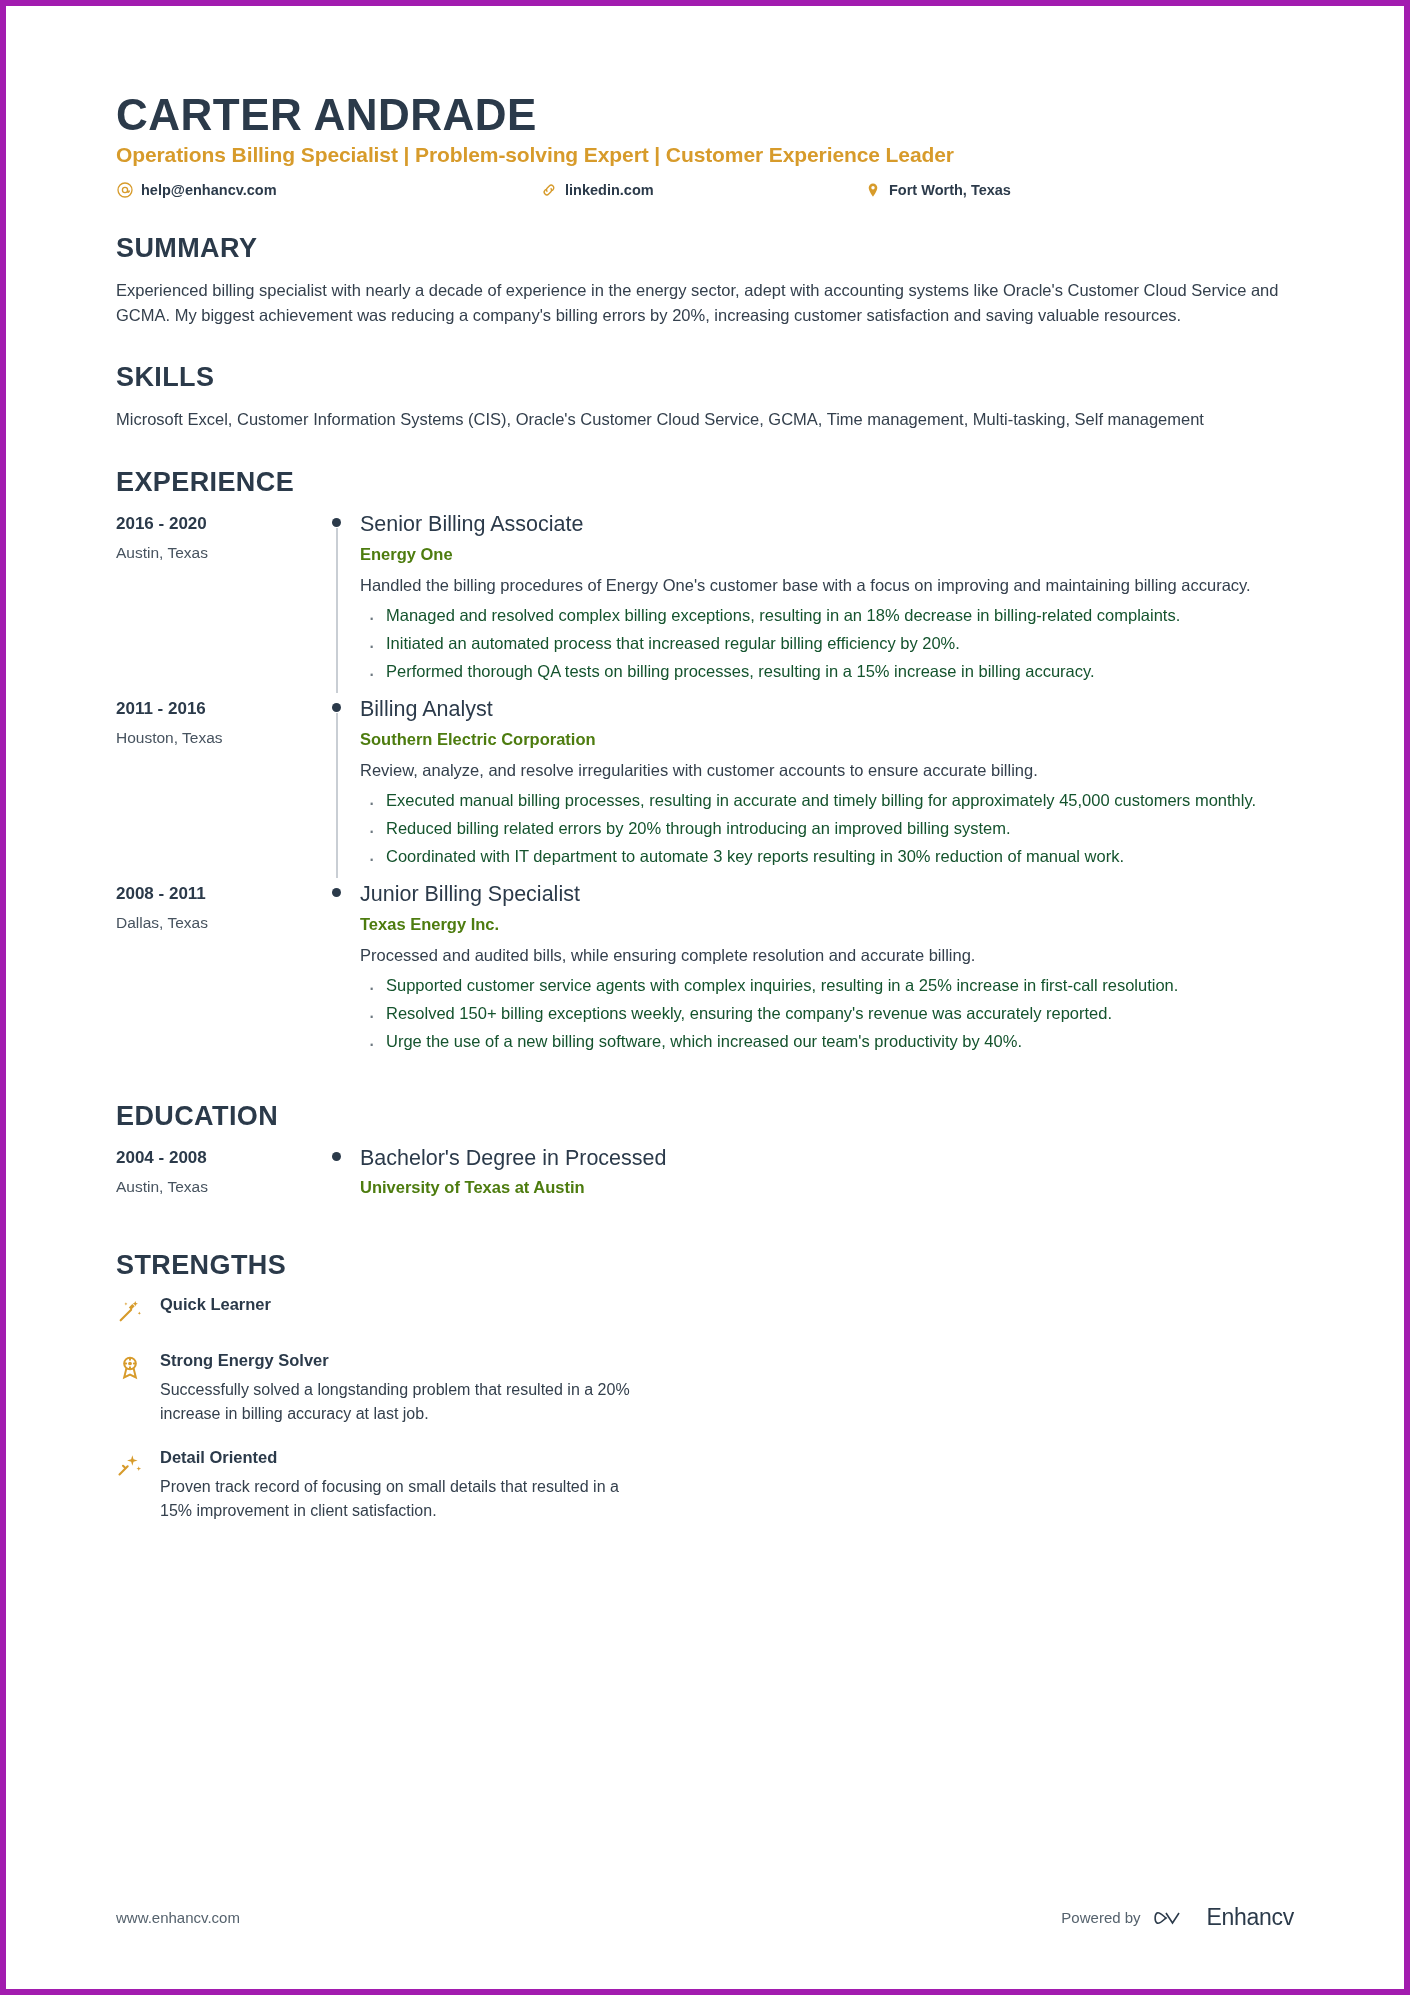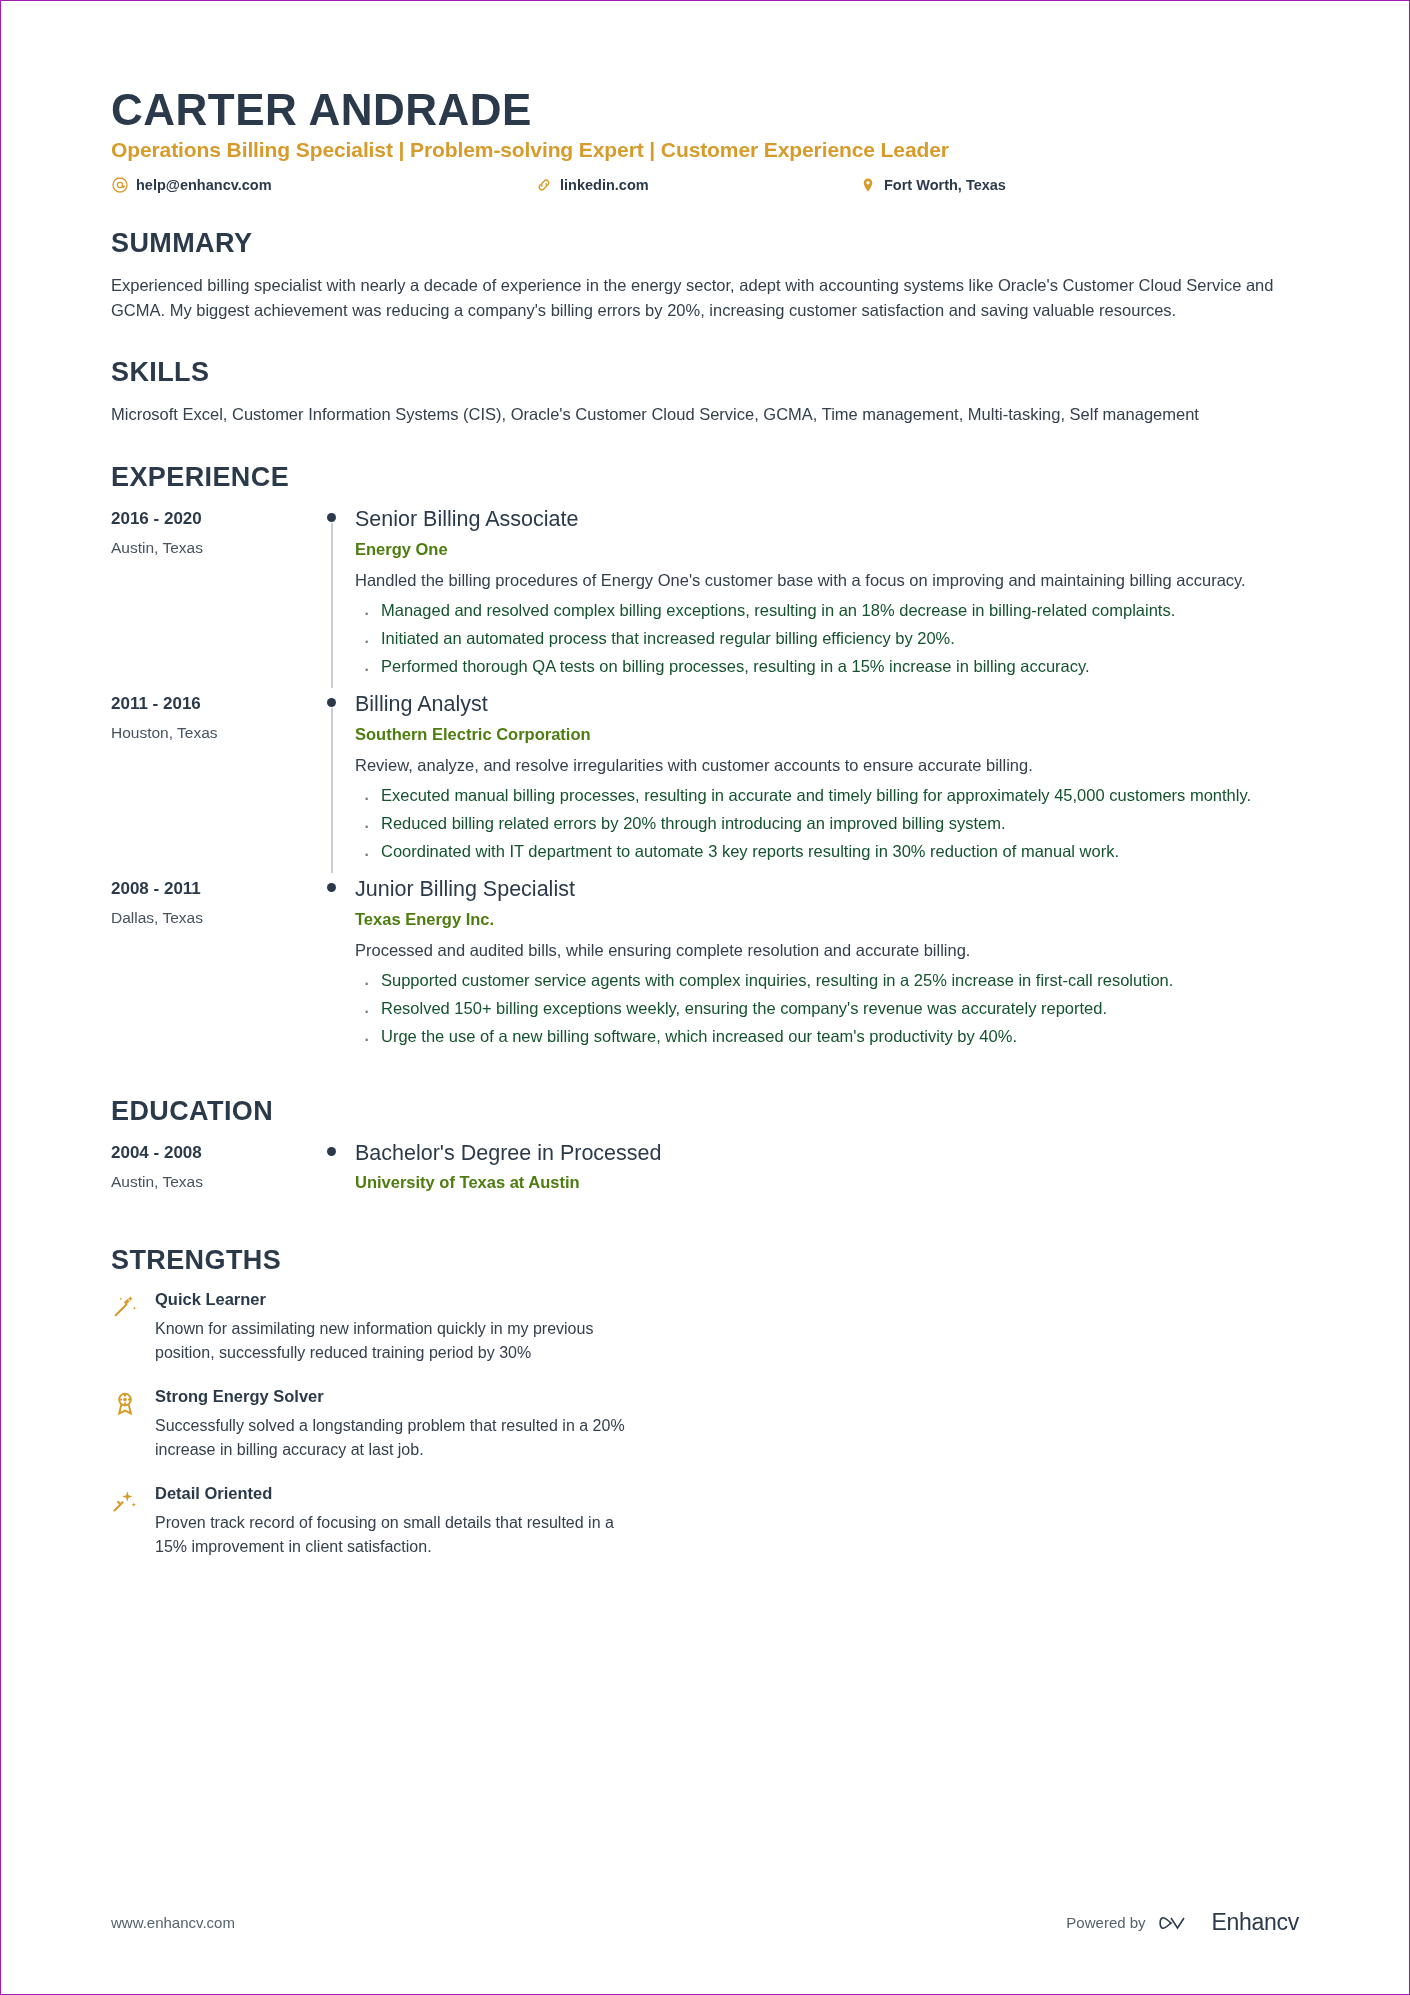--- a/index.html
+++ b/index.html
@@ -9,21 +9,21 @@
     height: 1995px;
     background: #ffffff;
     font-family: "Liberation Sans", sans-serif;
     color: #2c3e50;
   }
   .page {
     position: relative;
     width: 1410px;
     height: 1995px;
     background: #fff;
-    border: 1px solid #a21caf;
+    border: 6px solid #a21caf;
     padding: 84px 110px 0 110px;
   }
 
   
   .name {
     font-size: 44px;
     font-weight: bold;
     letter-spacing: 0.5px;
     color: #2b3a4a;
     line-height: 1.12;
@@ -367,21 +367,20 @@
           <svg width="28" height="28" viewBox="0 0 24 24" fill="none" stroke="currentColor" stroke-width="1.8" stroke-linecap="round">
             <path d="M4 20l9-9"></path>
               <path d="M13 11l3-3-2-2-3 3z" fill="currentColor" stroke="none"></path>
             <path d="M16.5 3.5l.7 1.6 1.6.7-1.6.7-.7 1.6-.7-1.6-1.6-.7 1.6-.7z" fill="currentColor" stroke="none"></path>
             <path d="M8.5 4.5l.4 1 1 .4-1 .4-.4 1-.4-1-1-.4 1-.4z" fill="currentColor" stroke="none"></path>
             <path d="M20 12.5l.4 1 1 .4-1 .4-.4 1-.4-1-1-.4 1-.4z" fill="currentColor" stroke="none"></path>
           </svg>
         </div>
         <div class="strength-body">
           <div class="strength-title">Quick Learner</div>
-          <div class="strength-desc">Known for assimilating new information quickly in my previous position, successfully reduced training period by 30%</div>
         </div>
       </div>
 
       <div class="strength">
         <div class="strength-icon">
           <svg width="28" height="28" viewBox="0 0 24 24" fill="none" stroke="currentColor" stroke-width="1.7" stroke-linecap="round">
             <circle cx="12" cy="9" r="5"></circle>
             <path d="M12 4.5v1.2M12 12.3v1.2M7.5 9h1.2M15.3 9h1.2"></path>
             <circle cx="12" cy="9" r="1.6" fill="currentColor" stroke="none"></circle>
             <path d="M8.8 13.6L7 21l5-2.4L17 21l-1.8-7.4"></path>

